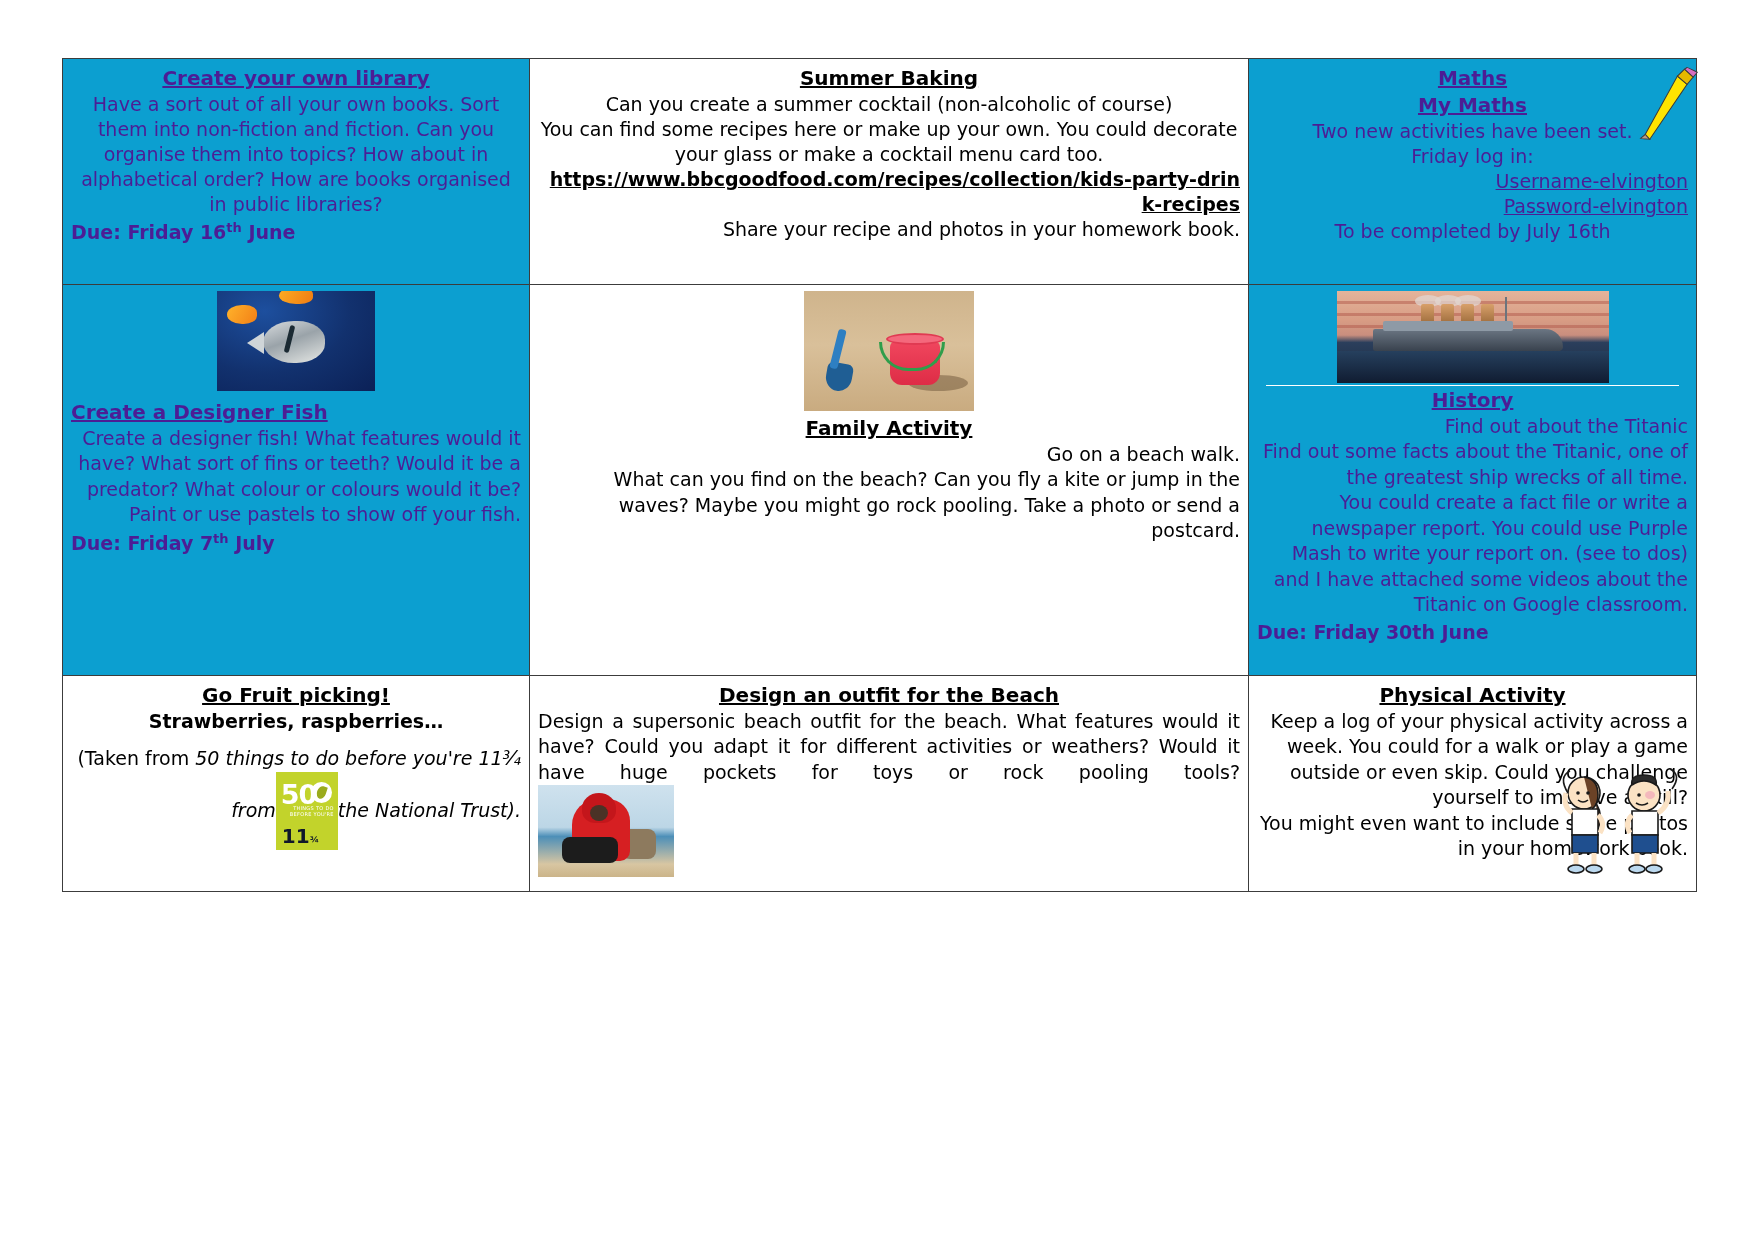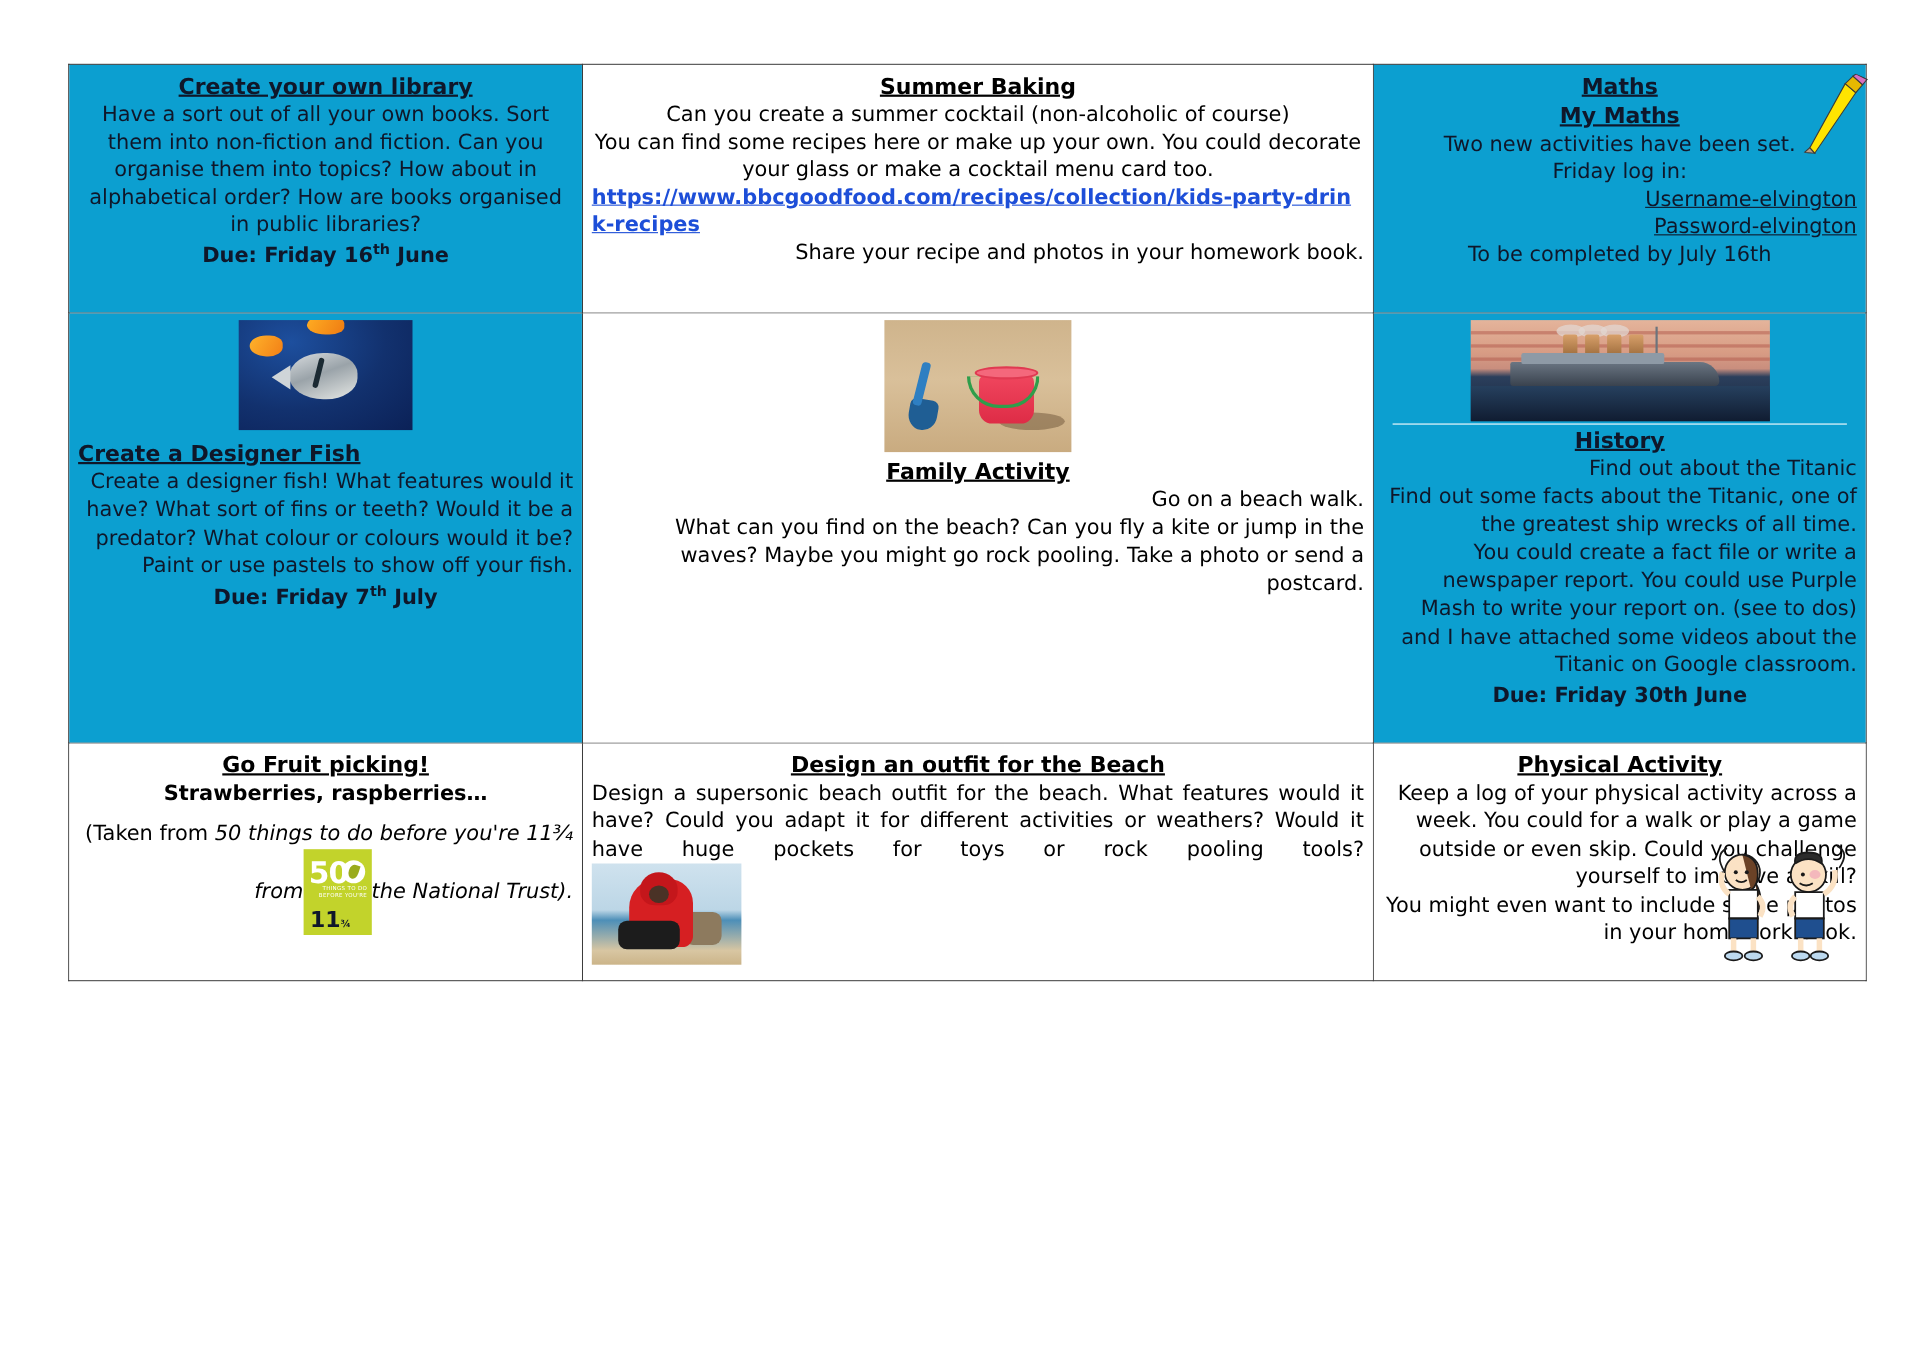--- a/index.html
+++ b/index.html
@@ -59,50 +59,50 @@
   .c2 { width: 718px; }
   .c3 { width: 447px; }
 
   .cell {
     position: relative;
     box-sizing: border-box;
     width: 100%;
     height: 100%;
     padding: 6px 8px 8px 8px;
   }
-  .blue { background: #0c9fd0; color: #0f172a; }
+  .blue { background: #0c9fd0; color: #4c1d95; }
   .white { background: #ffffff; color: #000000; }
 
   
   .row1 td { height: 225px; }
   .row2 td { height: 390px; }
   .row3 td { height: 215px; }
 
   
   .ttl {
     text-align: center;
     font-weight: bold;
     font-size: 20px;
     text-decoration: underline;
     line-height: 1.3;
     margin: 0 0 1px 0;
   }
   .ttl.left { text-align: left; }
   .ctr { text-align: center; font-size: 19px; line-height: 1.32; margin: 0; }
   .lft { text-align: right; font-size: 19px; line-height: 1.34; margin: 0; }
   .just { text-align: justify; text-align-last: justify; font-size: 19px; line-height: 1.34; margin: 0; }
-  .due { text-align: center; font-weight: bold; font-size: 19px; line-height: 1.35; margin-top: 2px; }
+  .due { text-align: left; font-weight: bold; font-size: 19px; line-height: 1.35; margin-top: 2px; }
   .due sup { font-size: 13px; vertical-align: super; }
   .bold { font-weight: bold; }
   .ital { font-style: italic; }
 
   .link {
     display: block;
-    text-align: left;
-    color: #1d4ed8;
+    text-align: right;
+    color: #000000;
     font-weight: bold;
     text-decoration: underline;
     font-size: 19px;
     line-height: 1.3;
     word-break: break-all;
     cursor: pointer;
   }
   .uline { text-decoration: underline; text-align: right; }
 
   

